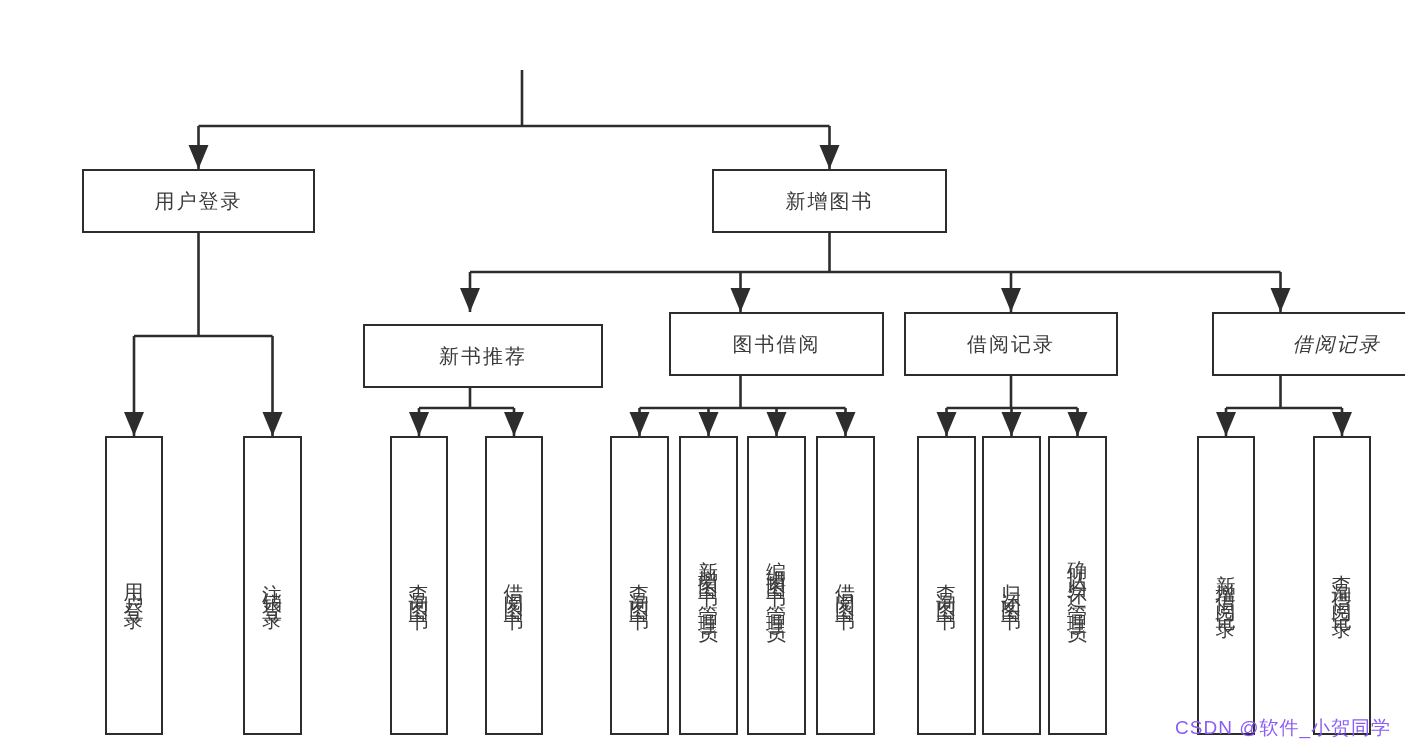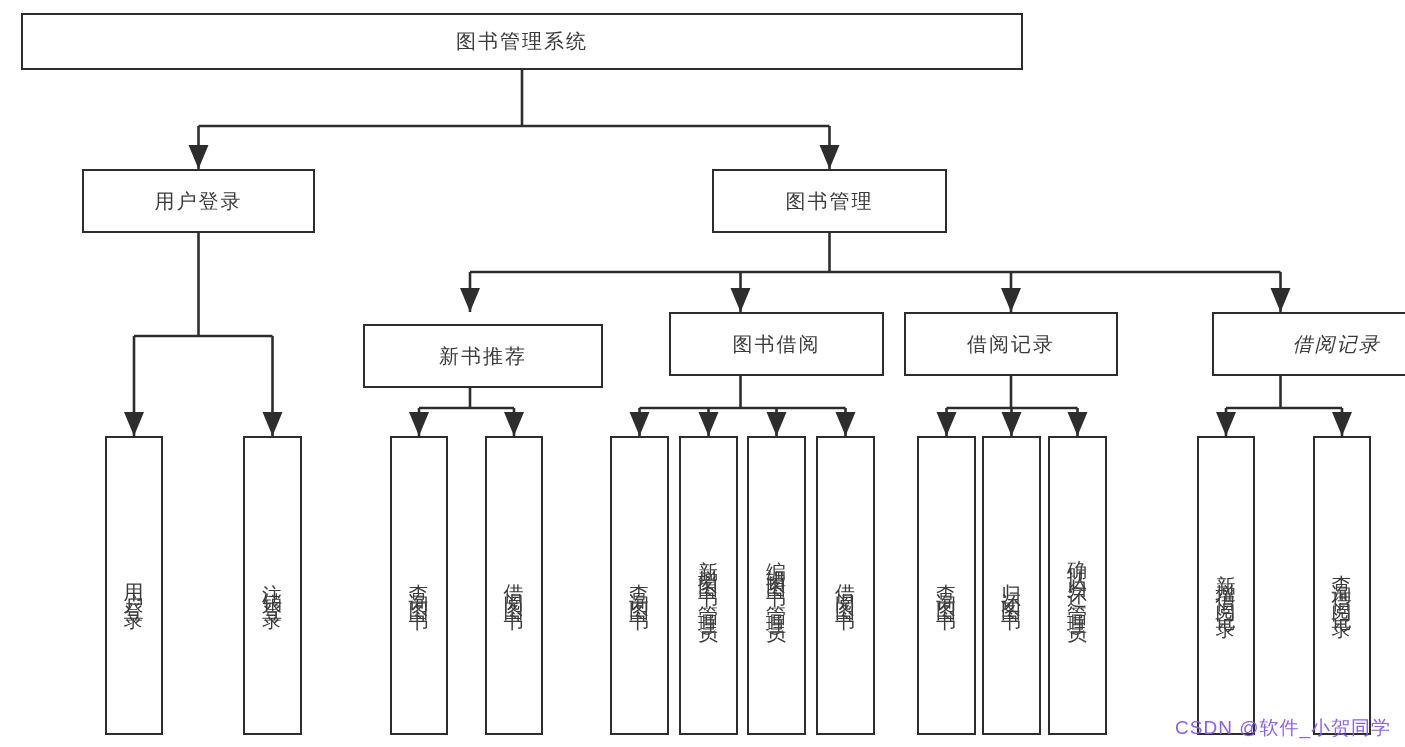--- a/index.html
+++ b/index.html
@@ -115,24 +115,23 @@
 
       <g>
         <path d="M1280.5 376 V408"></path>
         <path d="M1226 408 H1342"></path>
         <line x1="1226" y1="408" x2="1226" y2="436" marker-end="url(#arrow)"></line>
         <line x1="1342" y1="408" x2="1342" y2="436" marker-end="url(#arrow)"></line>
       </g>
     </g>
   </svg>
 
-  <div class="node h-node" style="left:21px; top:13px; width:1002px; height:57px;">图书管理系统</div>
 
   <div class="node h-node" style="left:82px; top:169px; width:233px; height:64px;">用户登录</div>
-  <div class="node h-node" style="left:712px; top:169px; width:235px; height:64px;">图书管理</div>
+  <div class="node h-node" style="left:712px; top:169px; width:235px; height:64px;">新增图书</div>
 
   <div class="node h-node" style="left:363px; top:312px; width:240px; height:64px;margin-top:12px;">新书推荐</div>
   <div class="node h-node" style="left:633px; top:312px; width:215px; height:64px;margin-left:36px;">图书借阅</div>
   <div class="node h-node" style="left:904px; top:312px; width:214px; height:64px;">借阅记录</div>
   <div class="node h-node" style="left:1212px; top:312px; width:249px; height:64px;font-style:italic;">借阅记录</div>
 
   <div class="node v-node" style="left:105px; top:436px; width:58px; height:299px;">用户登录</div>
   <div class="node v-node" style="left:243px; top:436px; width:59px; height:299px;">注销登录</div>
 
   <div class="node v-node" style="left:390px; top:436px; width:58px; height:299px;">查询图书</div>

